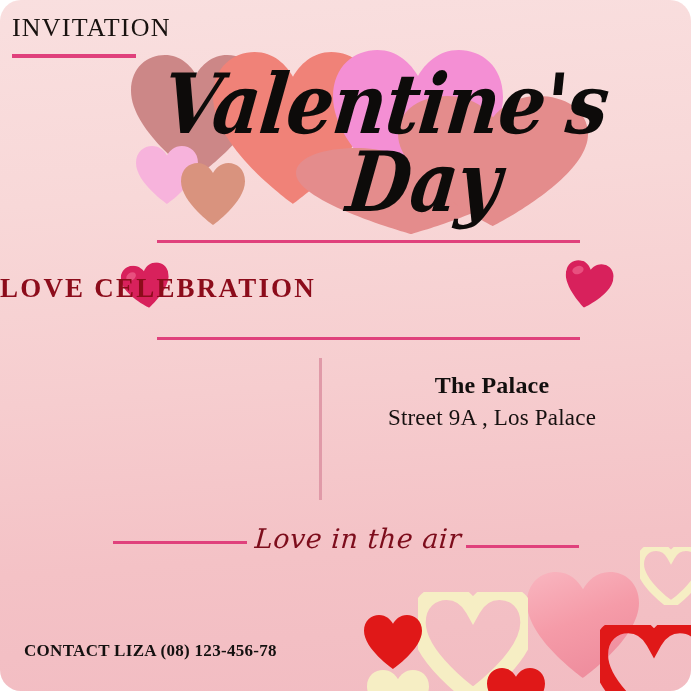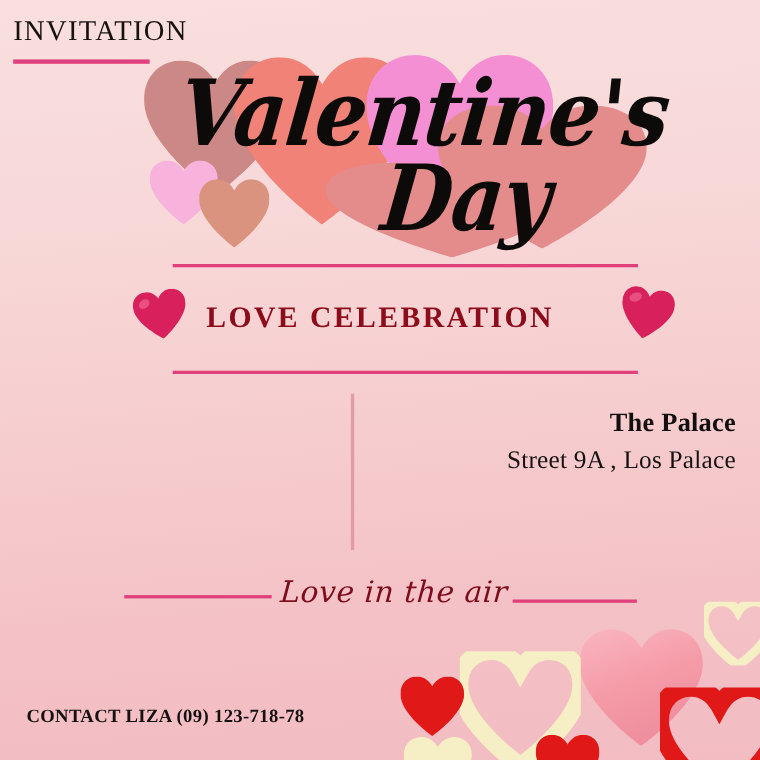--- a/index.html
+++ b/index.html
@@ -7,20 +7,21 @@
     padding: 0;
     background: #ffffff;
   }
   #poster {
     position: relative;
     width: 691px;
     height: 691px;
     overflow: hidden;
     background: linear-gradient(176deg, #f9dfdf 0%, #f8d8d8 28%, #f6cdcf 55%, #f4c2c6 78%, #f2bcc2 100%);
     font-family: "Liberation Serif", serif;
+    border-radius: 21px;
   }
 
   
   .heart {
     position: absolute;
     transform-origin: center;
   }
   .heart svg { display: block; width: 100%; height: 100%; }
 
   
@@ -95,21 +96,20 @@
   }
   .rule-top-celebration { left: 157px; top: 240px; width: 423px; }
   .rule-bot-celebration { left: 157px; top: 337px; width: 423px; }
 
   
   .celebration {
     position: absolute;
     left: 0;
     top: 273px;
     width: 691px;
-    text-align: center;
     font-family: "Liberation Serif", serif;
     font-weight: 700;
     font-size: 27px;
     letter-spacing: 2.2px;
     color: #8c0c1b;
     z-index: 22;
   }
 
   
   .details {
@@ -156,24 +156,24 @@
   .time-range {
     margin-top: 12px;
     font-family: "Liberation Sans", sans-serif;
     font-weight: 700;
     font-size: 19px;
     color: #141110;
     letter-spacing: 0.2px;
   }
   .col-right {
     position: absolute;
-    left: 349px;
+    left: 332px;
     top: 12px;
     width: 320px;
-    text-align: right;
+    text-align: center;
   }
   .venue-name {
     font-family: "Liberation Serif", serif;
     font-weight: 700;
     font-size: 24px;
     color: #120f0e;
     letter-spacing: 0.2px;
   }
   .venue-address {
     margin-top: 6px;
@@ -369,15 +369,15 @@
         <path d="M50 92 C50 92 0 58 0 27 C0 9 13 0 26 0 C38 0 46 8 50 15 C54 8 62 0 74 0 C87 0 100 9 100 27 C100 58 50 92 50 92 Z" fill="#e01818"></path>
       </svg>
   </div>
 
   <div class="heart" style="left:367px; top:670px; width:62px; height:56px; z-index:13;">
     <svg viewBox="0 0 100 92" preserveAspectRatio="none">
         <path d="M50 92 C50 92 0 58 0 27 C0 9 13 0 26 0 C38 0 46 8 50 15 C54 8 62 0 74 0 C87 0 100 9 100 27 C100 58 50 92 50 92 Z" fill="#f6eec4"></path>
       </svg>
   </div>
 
-  <div class="contact">CONTACT LIZA (09) 123-718-78</div>
+  <div class="contact">CONTACT LIZA (08) 123-456-78</div>
 
 </div>
 
 </body></html>

